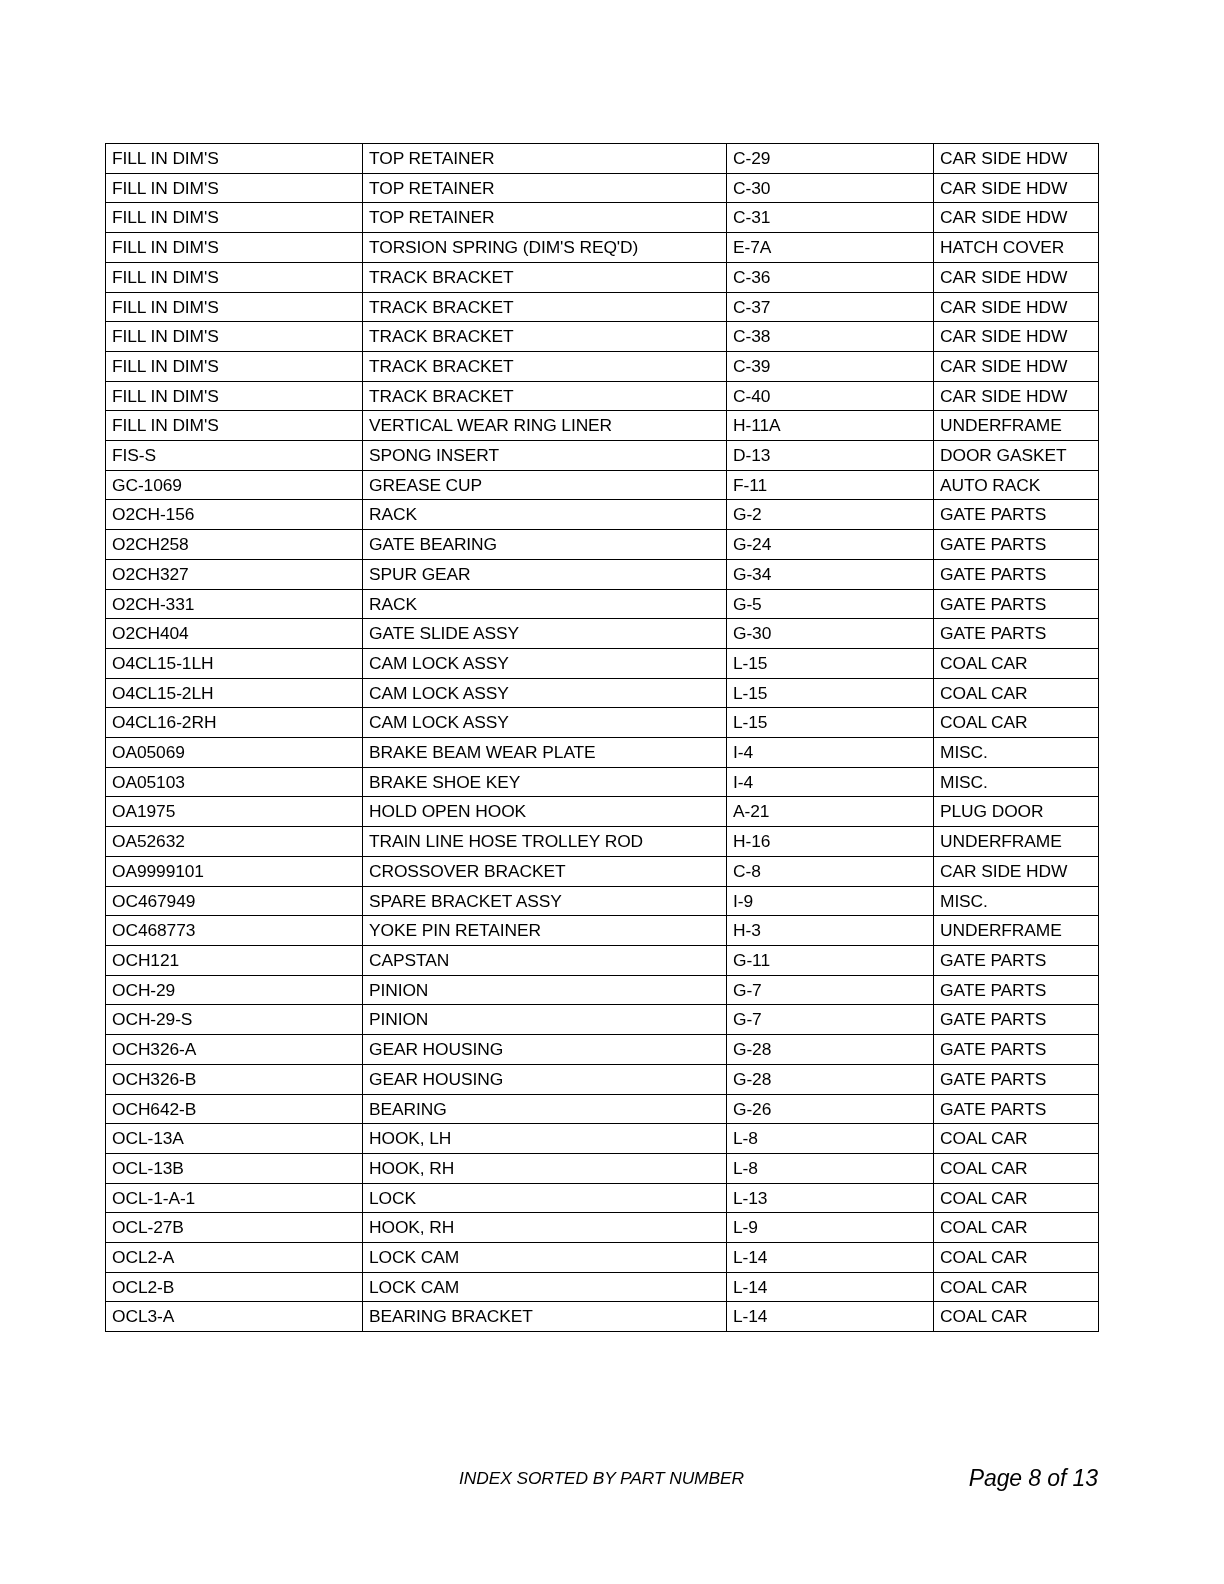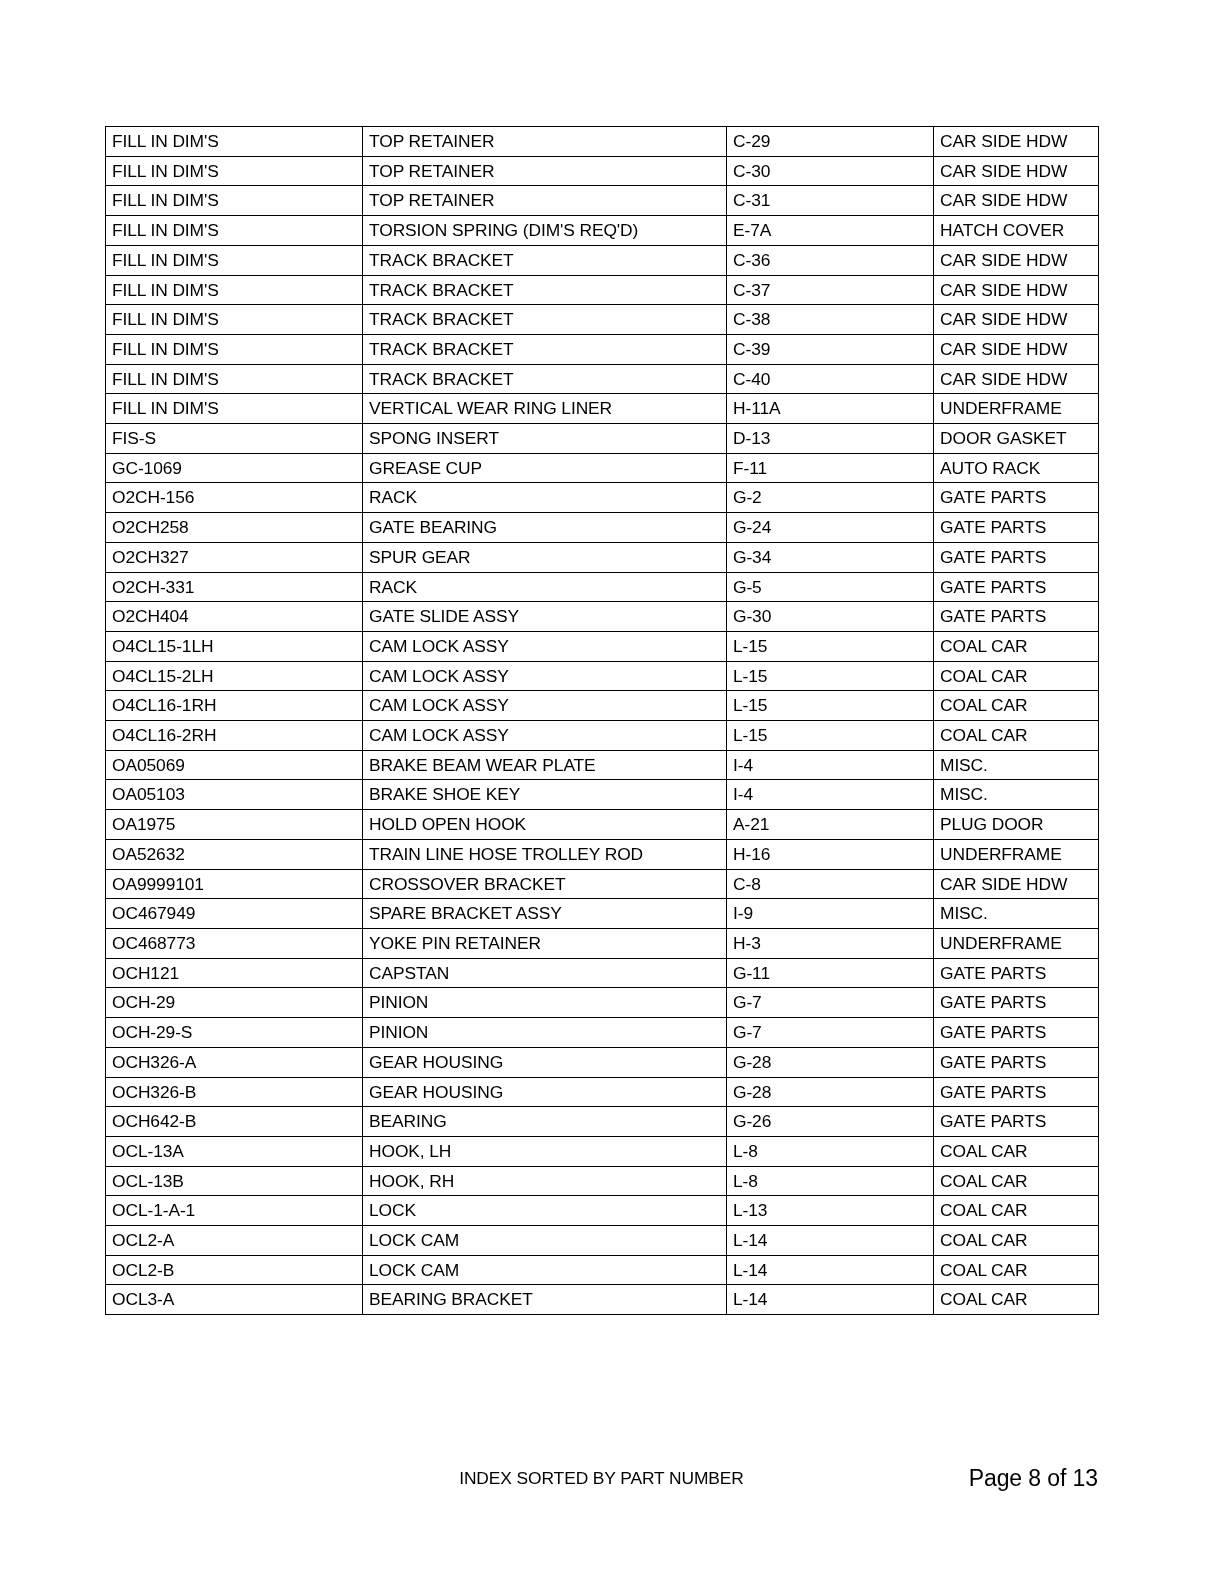--- a/index.html
+++ b/index.html
@@ -17,21 +17,21 @@
   }
   .page {
     position: absolute;
     left: 0; top: 0;
     width: 1224px;
     height: 1584px;
   }
   .index-table {
     position: absolute;
     left: 105px;
-    top: 126px;
+    top: 143px;
     width: 993px;
     border-collapse: collapse;
     table-layout: fixed;
     padding-left: 41px;
   }
   .index-table td {
     border: 1.6px solid #000000;
     height: 28.7px;
     padding: 0 0 0 6px;
     font-size: 17.4px;
@@ -45,20 +45,21 @@
   .col-desc   { width: 364px; }
   .col-code   { width: 207px; }
   .col-group  { width: 165px; }
 
   .footer {
     position: absolute;
     left: 105px;
     top: 1465px;
     width: 993px;
     height: 26px;
+    font-style: italic;
   }
   .footer-title {
     position: absolute;
     left: 0;
     top: 0;
     width: 993px;
     text-align: center;
     font-size: 17.4px;
     line-height: 26px;
     letter-spacing: -0.1px;
@@ -193,26 +194,20 @@
           <td>L-15</td>
           <td>COAL CAR</td>
         </tr>
         <tr>
           <td>O4CL15-2LH</td>
           <td>CAM LOCK ASSY</td>
           <td>L-15</td>
           <td>COAL CAR</td>
         </tr>
         <tr>
-          <td>O4CL16-1RH</td>
-          <td>CAM LOCK ASSY</td>
-          <td>L-15</td>
-          <td>COAL CAR</td>
-        </tr>
-        <tr>
           <td>O4CL16-2RH</td>
           <td>CAM LOCK ASSY</td>
           <td>L-15</td>
           <td>COAL CAR</td>
         </tr>
         <tr>
           <td>OA05069</td>
           <td>BRAKE BEAM WEAR PLATE</td>
           <td>I-4</td>
           <td>MISC.</td>
@@ -301,20 +296,26 @@
           <td>L-8</td>
           <td>COAL CAR</td>
         </tr>
         <tr>
           <td>OCL-1-A-1</td>
           <td>LOCK</td>
           <td>L-13</td>
           <td>COAL CAR</td>
         </tr>
         <tr>
+          <td>OCL-27B</td>
+          <td>HOOK, RH</td>
+          <td>L-9</td>
+          <td>COAL CAR</td>
+        </tr>
+        <tr>
           <td>OCL2-A</td>
           <td>LOCK CAM</td>
           <td>L-14</td>
           <td>COAL CAR</td>
         </tr>
         <tr>
           <td>OCL2-B</td>
           <td>LOCK CAM</td>
           <td>L-14</td>
           <td>COAL CAR</td>

